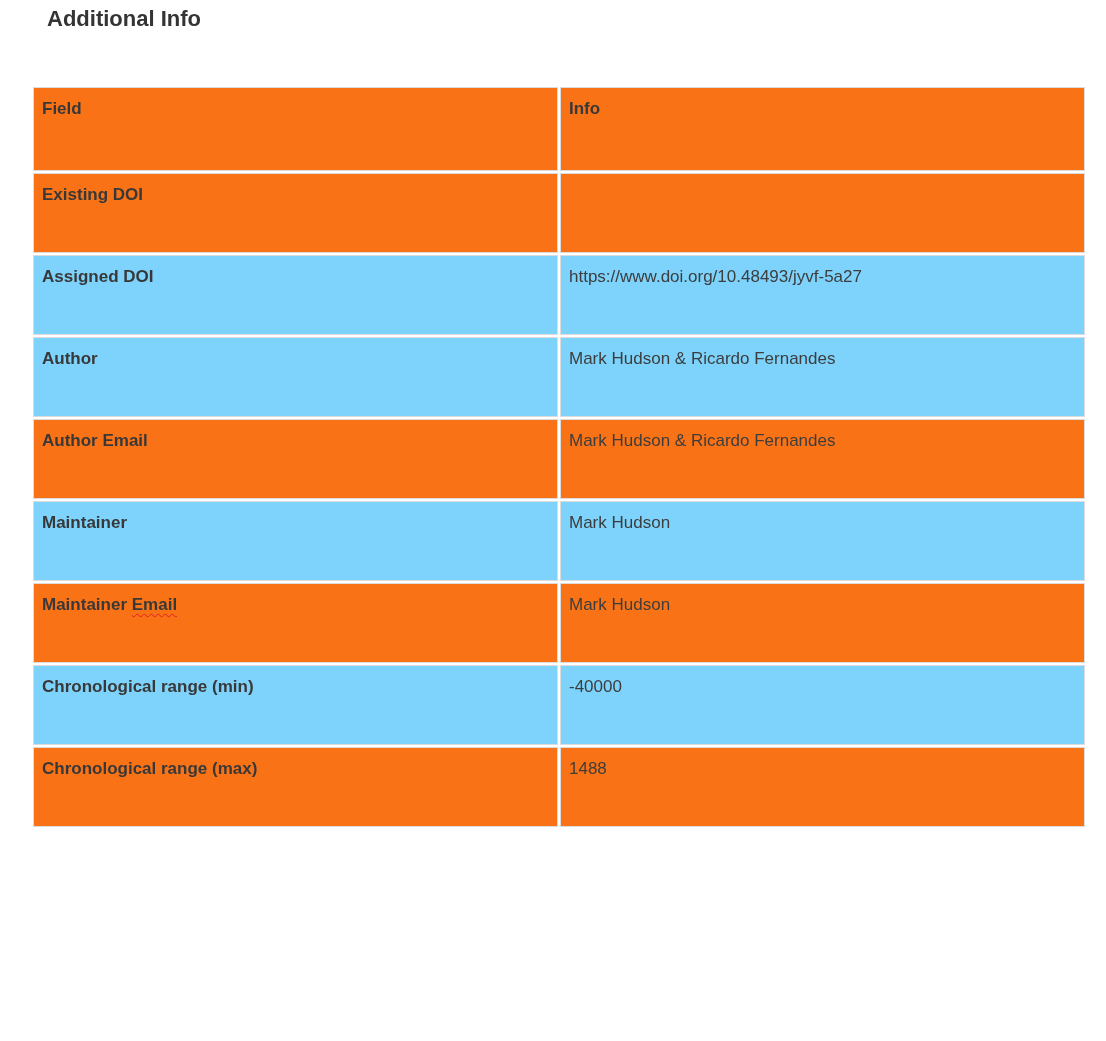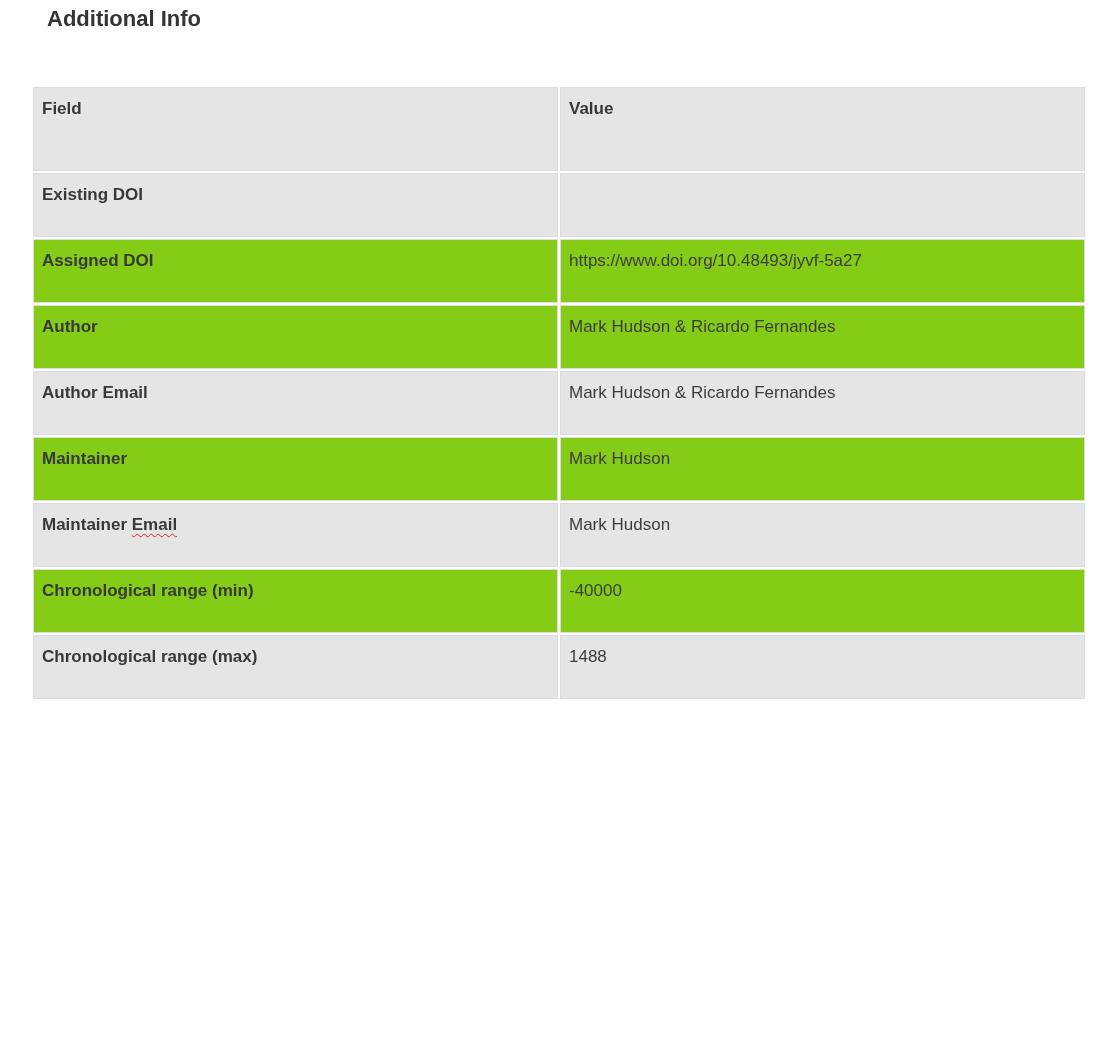--- a/index.html
+++ b/index.html
@@ -25,44 +25,44 @@
     width: 1056px;
     table-layout: fixed;
     border-collapse: separate;
     border-spacing: 2px;
   }
   .info-table th,
   .info-table td {
     box-sizing: border-box;
     width: 50%;
     border: 1px solid #dcdcdc;
-    background: #e5e5e5;
+    background: #f97316;
     vertical-align: top;
     text-align: left;
     padding: 9px 8px 8px 8px;
     font-size: 17px;
     line-height: 24px;
     color: #3d3d3d;
     font-weight: 400;
     overflow: hidden;
   }
   .info-table th {
     height: 84px;
     font-weight: 700;
     color: #383838;
   }
   .info-table td {
-    height: 64px;
+    height: 80px;
   }
   .info-table td.field-cell {
     font-weight: 700;
     color: #383838;
   }
   .info-table tr.striped td {
-    background: #84cc16;
+    background: #7dd3fc;
   }
   .info-table tr.striped td.force-white {
     background: #ffffff;
   }
   .misspelled {
     text-decoration: underline;
     text-decoration-style: wavy;
     text-decoration-color: #e02020;
     text-decoration-thickness: 1px;
     text-decoration-skip-ink: none;
@@ -72,21 +72,21 @@
 </head>
 <body>
 
 <div class="page">
   <h2 class="page-title">Additional Info</h2>
 
   <table class="info-table">
     <thead>
       <tr>
         <th>Field</th>
-        <th>Value</th>
+        <th>Info</th>
       </tr>
     </thead>
     <tbody id="table-body">
   <tr>
     <td class="field-cell"><span class="field-text">Existing DOI</span></td>
     <td class="value-cell"><span></span></td>
   </tr>
 
   <tr class="striped">
     <td class="field-cell"><span class="field-text">Assigned DOI</span></td>

